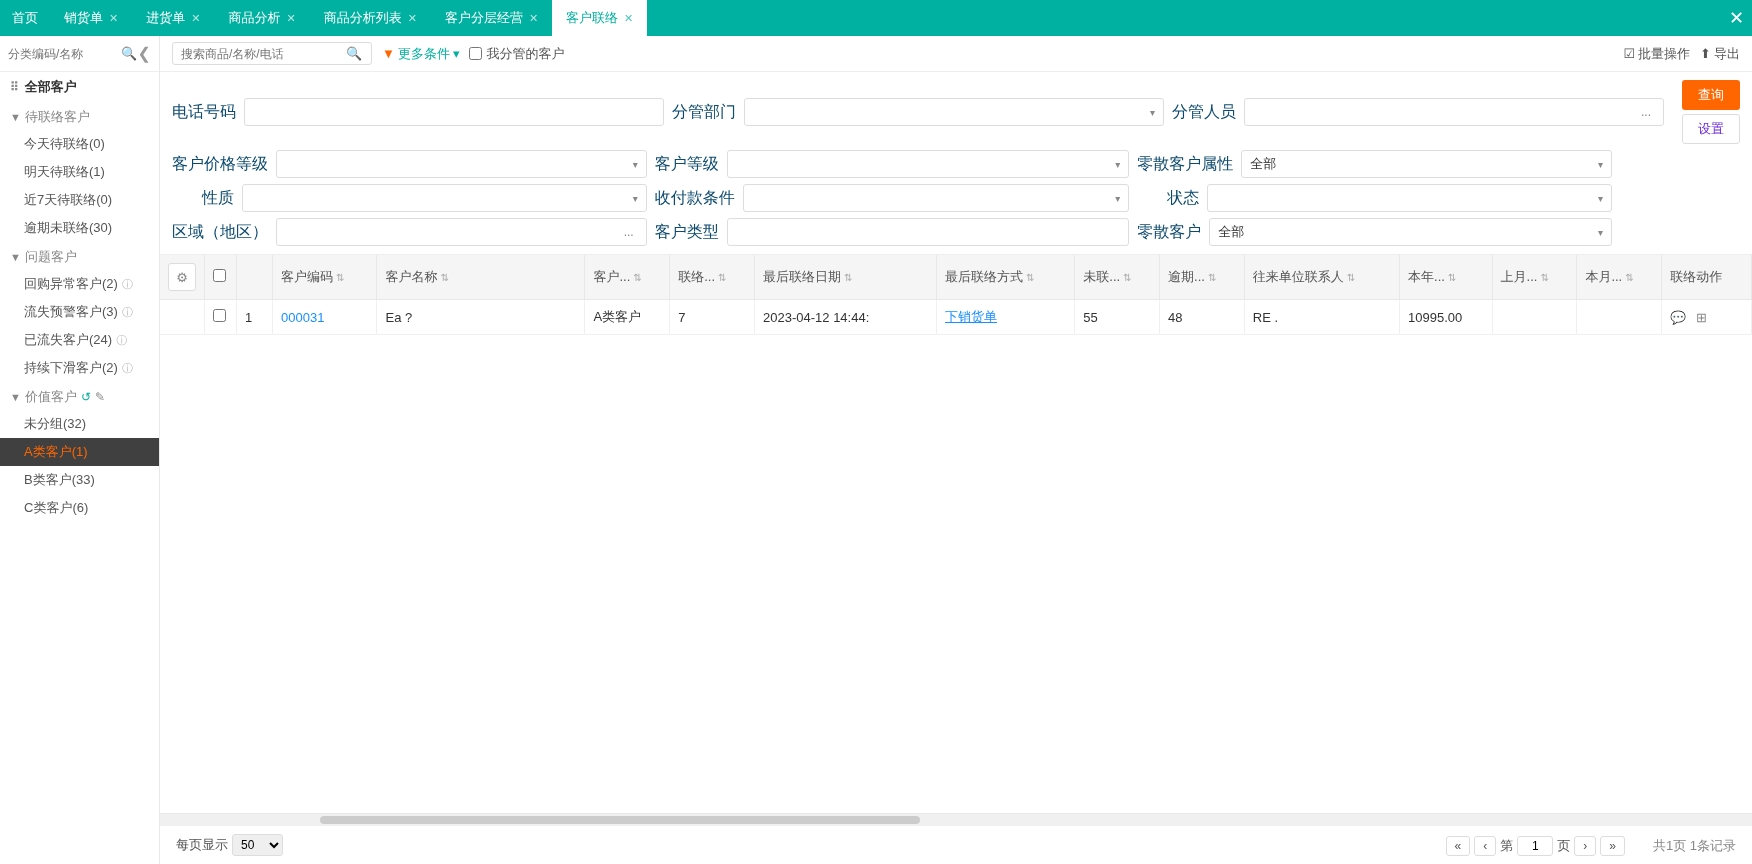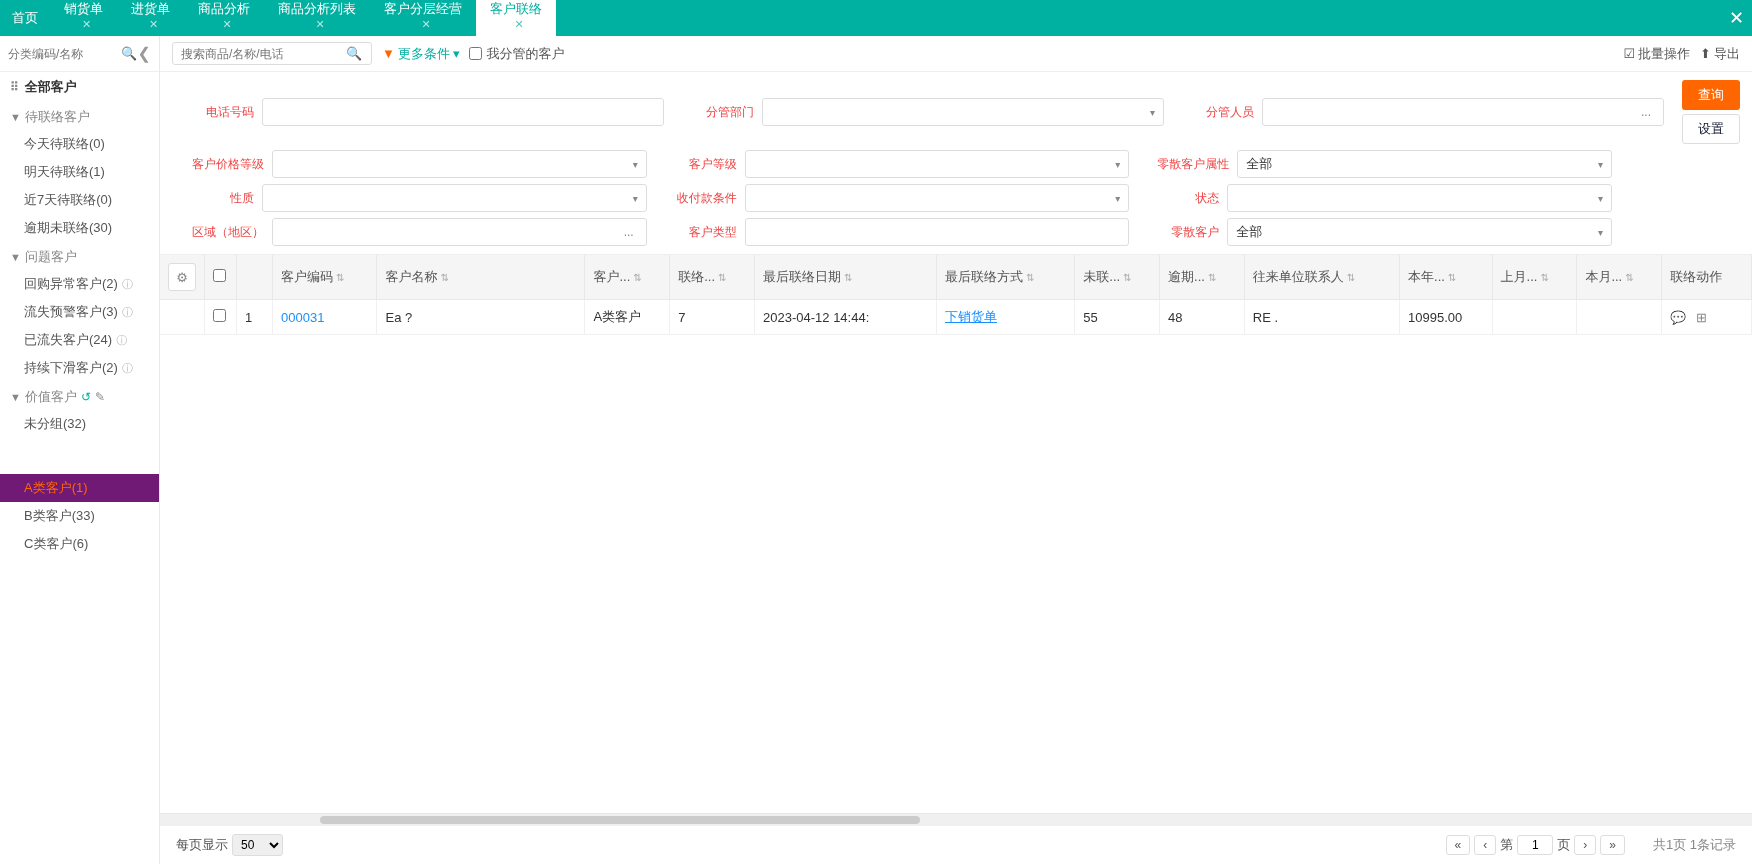--- a/index.html
+++ b/index.html
@@ -17,21 +17,20 @@
     .top-nav .nav-item {
       padding: 0 14px;
       height: 36px;
       display: flex;
       align-items: center;
       cursor: pointer;
       color: white;
       font-size: 13px;
       white-space: nowrap;
       position: relative;
-      flex-direction: column;
     }
     .top-nav .nav-item.active {
       background: white;
       color: #00b0a0;
     }
     .top-nav .nav-item .close-icon {
       margin-left: 6px;
       font-size: 11px;
       opacity: 0.7;
     }
@@ -114,21 +113,21 @@
       align-items: center;
     }
     .sidebar-item {
       padding: 5px 10px 5px 24px;
       color: #555;
       cursor: pointer;
       font-size: 12px;
       display: flex;
       align-items: center;
     }
-    .sidebar-item.active { background: #701a75; color: #f60; margin-top: 36px; }
+    .sidebar-item.active { background: #404040; color: #f60; }
     .sidebar-item .info-icon {
       margin-left: 4px;
       color: #bbb;
       font-size: 11px;
     }
 
     
     .content-area {
       flex: 1;
       display: flex;
@@ -212,27 +211,26 @@
       margin-bottom: 6px;
       gap: 8px;
     }
     .filter-row:last-child { margin-bottom: 0; }
     .filter-field {
       display: flex;
       align-items: center;
       flex: 1;
     }
     .filter-field label {
-      color: #ef4444;
-      font-size: 12px;
+      color: #0c4a6e;
+      font-size: 16px;
       white-space: nowrap;
       min-width: 70px;
       text-align: right;
       padding-right: 8px;
-      margin-left: 20px;
     }
     .filter-field .field-input {
       flex: 1;
       height: 28px;
       border: 1px solid #ddd;
       border-radius: 3px;
       padding: 0 8px;
       font-size: 12px;
       outline: none;
       color: #333;
@@ -263,21 +261,21 @@
       background: #f60;
       color: white;
       border: none;
       border-radius: 3px;
       padding: 6px 16px;
       cursor: pointer;
       font-size: 13px;
     }
     .btn-settings {
       background: white;
-      color: #0f172a;
+      color: #6d28d9;
       border: 1px solid #ddd;
       border-radius: 3px;
       padding: 5px 14px;
       cursor: pointer;
       font-size: 13px;
     }
     .btn-area {
       display: flex;
       flex-direction: column;
       gap: 4px;
@@ -339,21 +337,21 @@
       text-decoration: underline;
       text-align: right;
     }
 
     
     .pagination {
       background: white;
       border-top: 1px solid #eee;
       padding: 8px 16px;
       display: flex;
-      align-items: center;
+      align-items: flex-end;
       gap: 8px;
       font-size: 12px;
       color: #555;
     }
     .pagination .page-size {
       display: flex;
       align-items: center;
       gap: 4px;
     }
     .pagination select {

